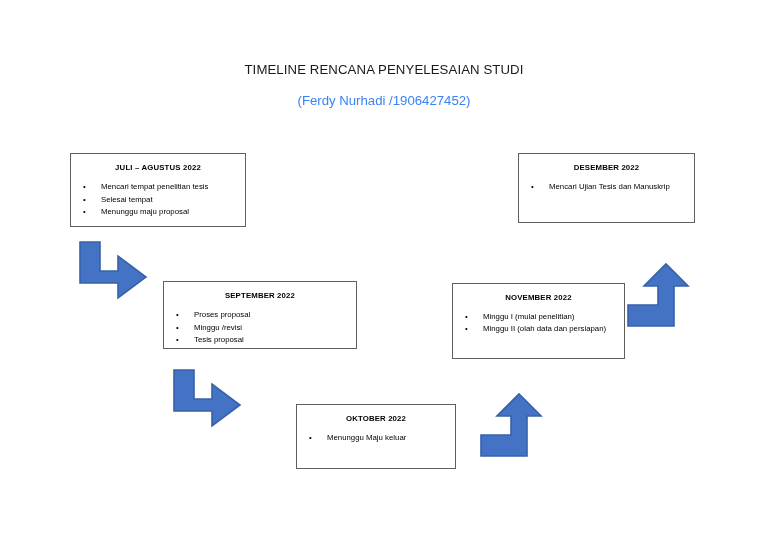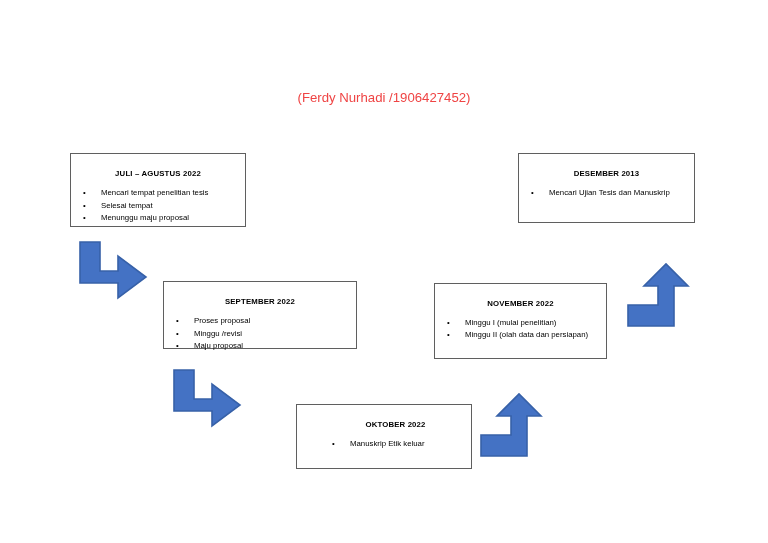--- a/index.html
+++ b/index.html
@@ -25,39 +25,39 @@
     text-align: center;
   }
   #main-title {
     font-size: 13.2px;
     letter-spacing: 0.1px;
     color: #1a1a1a;
     line-height: 1.2;
   }
   #sub-title {
     font-size: 13.2px;
-    margin-top: 28px;
-    color: #ef4444;
+    margin-top: 15px;
+    color: #3b82f6;
     line-height: 1.2;
   }
 
   
   .tl-box {
     position: absolute;
     box-sizing: border-box;
     border: 1px solid #5f5f5f;
     background: #ffffff;
     padding: 0;
   }
   .box-heading {
     text-align: center;
     font-weight: bold;
     font-size: 7.8px;
     letter-spacing: 0.15px;
-    margin-top: 15px;
+    margin-top: 9px;
     color: #000;
   }
   .bullets {
     list-style: none;
     margin: 0;
     padding: 0;
     margin-top: 9px;
   }
   .bullets li {
     position: relative;
@@ -75,79 +75,80 @@
   }
   
   .bullets li.justify {
     text-align: justify;
     text-align-last: left;
     padding-right: 12px;
   }
 
   #box-juli      { left: 70px;  top: 153px; width: 176px; height: 74px; }
   #box-september { left: 163px; top: 281px; width: 194px; height: 68px; }
-  #box-oktober   { left: 296px; top: 404px; width: 176px; height: 65px; padding-left: 23px; }
-  #box-november  { left: 434px; top: 283px; width: 173px; height: 76px; }
+  #box-oktober   { left: 296px; top: 404px; width: 160px; height: 65px; }
+  #box-november  { left: 452px; top: 283px; width: 173px; height: 76px; }
   #box-desember  { left: 518px; top: 153px; width: 177px; height: 70px; }
 
   #box-november .bullets li { line-height: 1.6; }
 
   
   .arrow {
     position: absolute;
   }
   .arrow svg { display: block; }
 
   #arrow-juli-september   { left: 78px;  top: 240px; }
   #arrow-september-oktober{ left: 172px; top: 368px; }
   #arrow-oktober-november { left: 479px; top: 392px; }
   #arrow-november-desember{ left: 626px; top: 262px; }
 </style>
 </head>
 <body>
 
 <div id="title-block">
+  <div id="main-title">TIMELINE RENCANA PENYELESAIAN STUDI</div>
   <div id="sub-title">(Ferdy Nurhadi /1906427452)</div>
 </div>
 
 <div class="tl-box" id="box-juli">
   <div class="box-heading">JULI – AGUSTUS 2022</div>
   <ul class="bullets">
     <li><span class="bullet-dot">•</span><span>Mencari tempat penelitian tesis</span></li>
     <li><span class="bullet-dot">•</span><span>Selesai tempat</span></li>
     <li><span class="bullet-dot">•</span><span>Menunggu maju proposal</span></li>
   </ul>
 </div>
 
 <div class="tl-box" id="box-september">
   <div class="box-heading">SEPTEMBER 2022</div>
   <ul class="bullets">
     <li><span class="bullet-dot">•</span><span>Proses proposal</span></li>
     <li><span class="bullet-dot">•</span><span>Minggu /revisi</span></li>
-    <li><span class="bullet-dot">•</span><span>Maju proposal</span></li>
+    <li><span class="bullet-dot">•</span><span>Tesis proposal</span></li>
   </ul>
 </div>
 
 <div class="tl-box" id="box-oktober">
   <div class="box-heading">OKTOBER 2022</div>
   <ul class="bullets">
-    <li><span class="bullet-dot">•</span><span>Manuskrip Etik keluar</span></li>
+    <li><span class="bullet-dot">•</span><span>Menunggu Maju keluar</span></li>
   </ul>
 </div>
 
 <div class="tl-box" id="box-november">
   <div class="box-heading">NOVEMBER 2022</div>
   <ul class="bullets">
     <li><span class="bullet-dot">•</span><span>Minggu I (mulai penelitian)</span></li>
     <li class="justify"><span class="bullet-dot">•</span><span>Minggu II (olah data dan persiapan)</span></li>
   </ul>
 </div>
 
 <div class="tl-box" id="box-desember">
-  <div class="box-heading">DESEMBER 2013</div>
+  <div class="box-heading">DESEMBER 2022</div>
   <ul class="bullets">
     <li><span class="bullet-dot">•</span><span>Mencari Ujian Tesis dan Manuskrip</span></li>
   </ul>
 </div>
 
 <div class="arrow" id="arrow-juli-september">
   <svg width="70" height="60" viewBox="0 0 70 60">
     <polygon points="2,2 22,2 22,31 40,31 40,16 68,37 40,58 40,43 2,43" fill="#4472C4" stroke="#3761A8" stroke-width="1.6" stroke-linejoin="miter"></polygon>
   </svg>
 </div>

